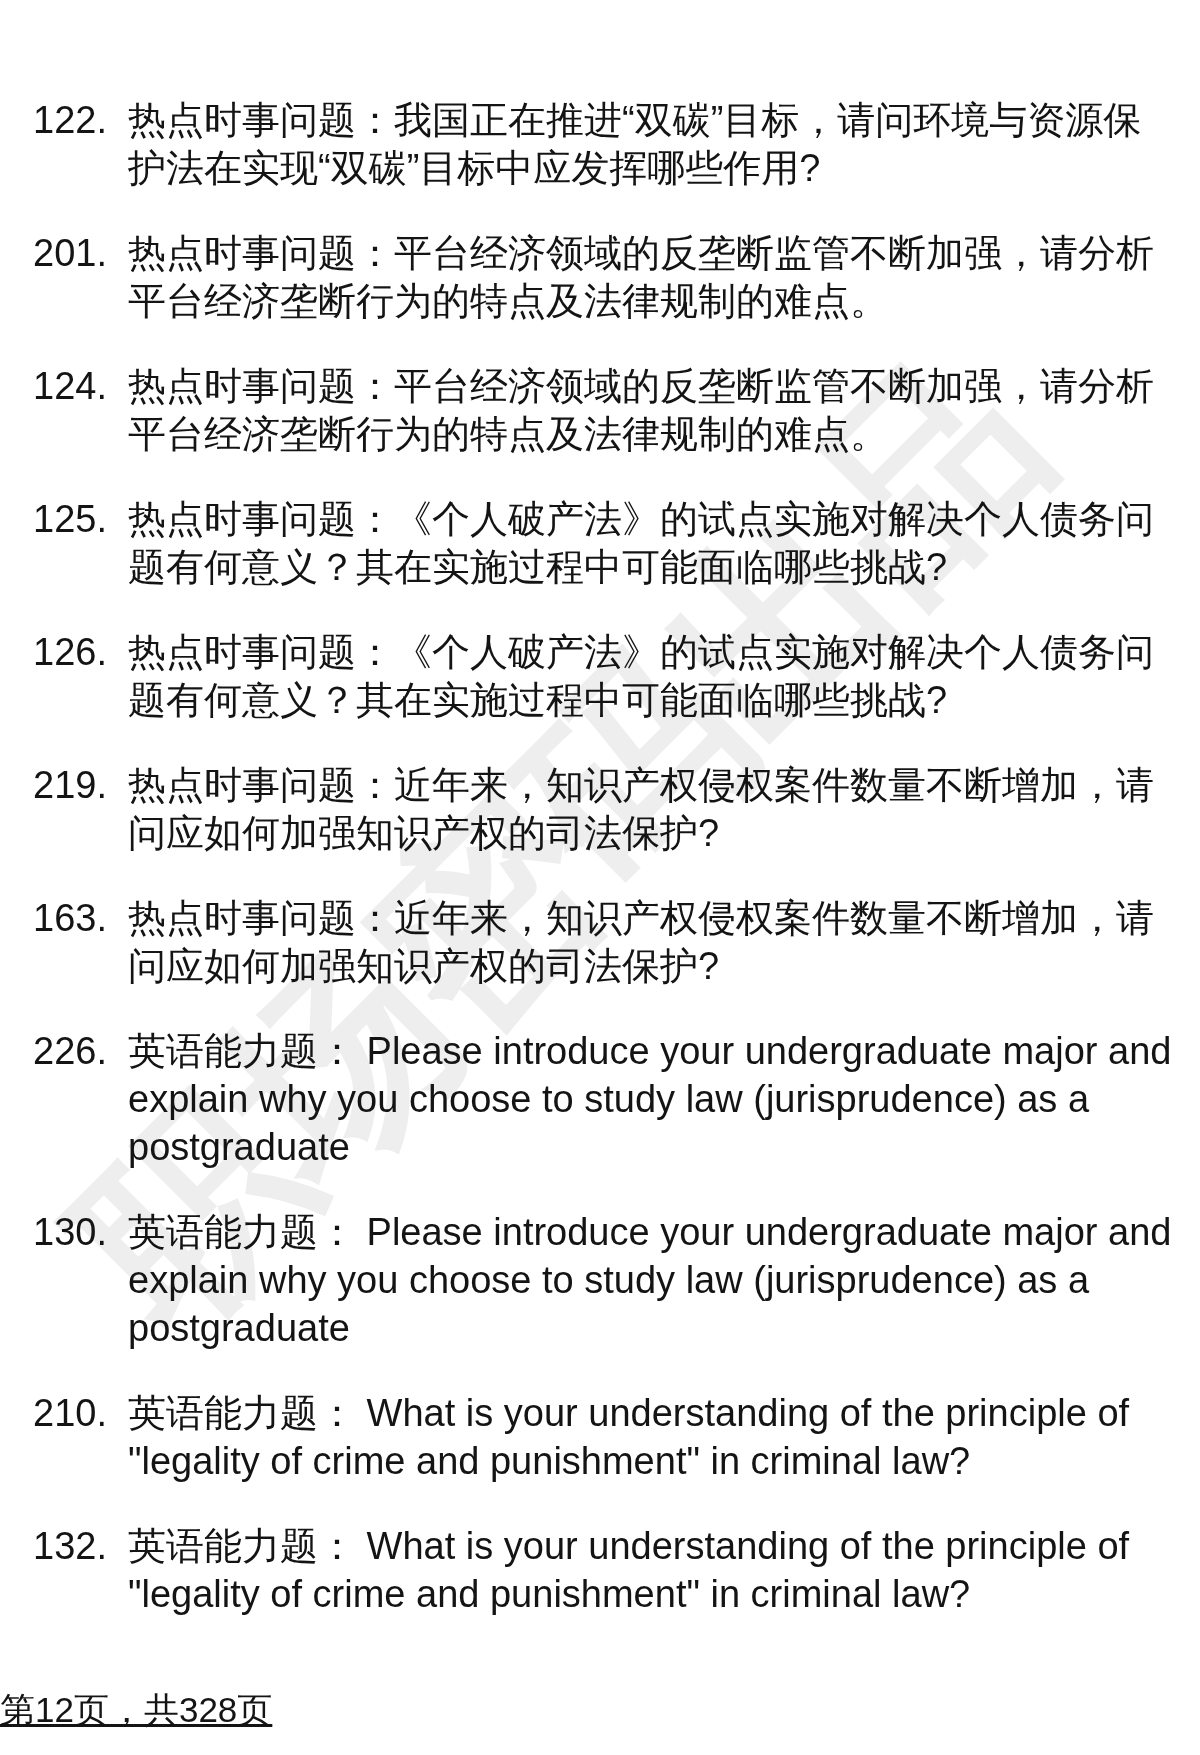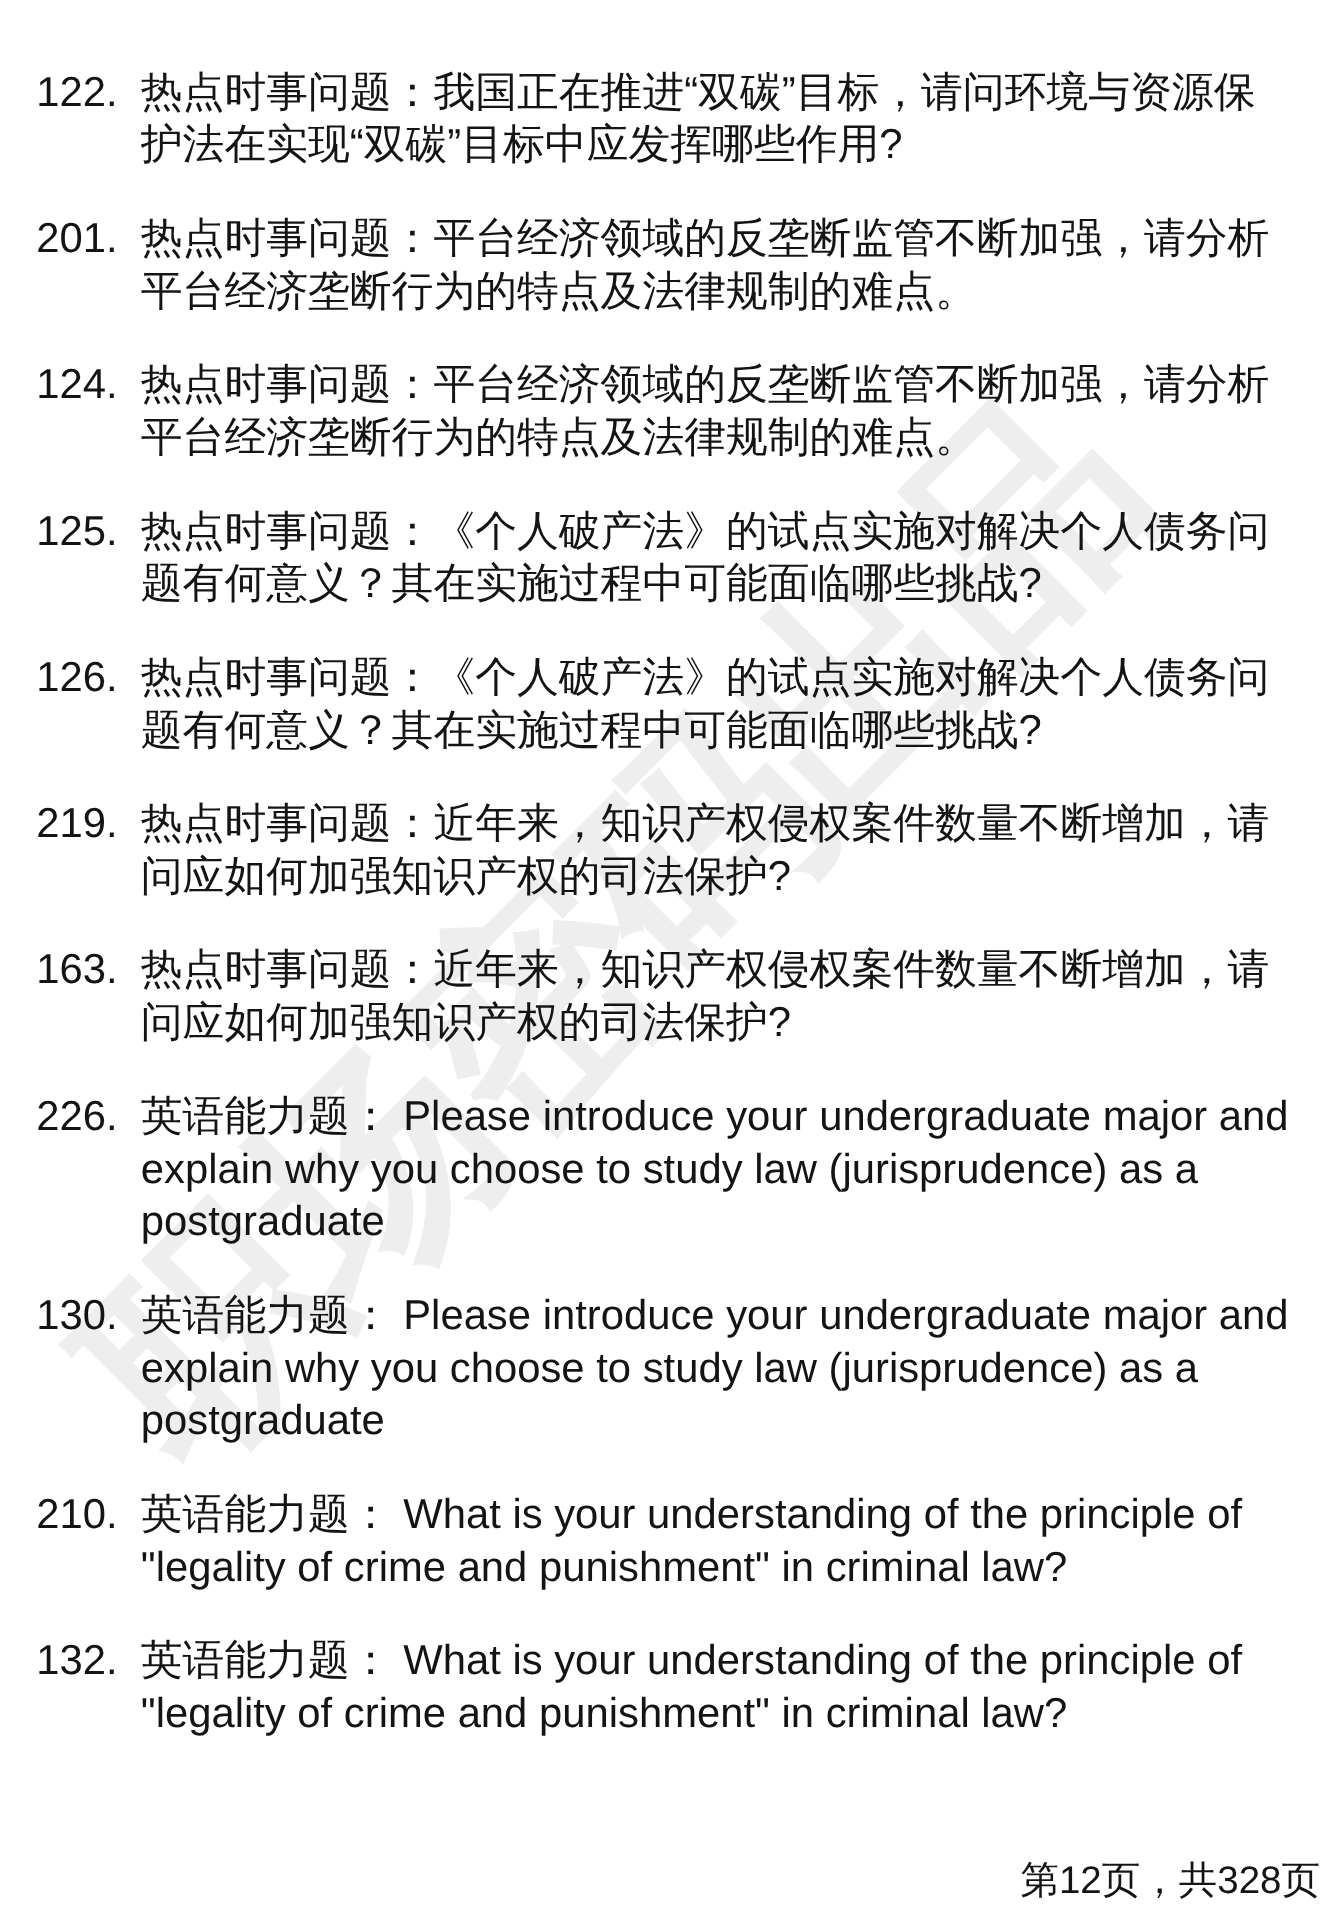--- a/index.html
+++ b/index.html
@@ -21,21 +21,21 @@
     font-weight: 700;
     letter-spacing: -4px;
     color: #eeeeee;
     white-space: nowrap;
     z-index: 0;
     user-select: none;
   }
   .content {
     position: relative;
     z-index: 1;
-    padding: 60px 27px 0 33px;
+    padding: 96px 27px 0 33px;
   }
   .question {
     display: flex;
     align-items: flex-start;
     font-size: 38px;
     line-height: 48px;
     margin-bottom: 37px;
   }
   .q-num {
     flex: 0 0 95px;
@@ -43,24 +43,25 @@
   }
   .q-text {
     flex: 1 1 auto;
     max-width: 1045px;
   }
   .footer {
     position: absolute;
     left: 0;
     right: 0;
     top: 1686px;
-    text-align: right;
+    text-align: left;
     font-size: 35px;
     line-height: 48px;
     z-index: 1;
+    text-decoration: underline;
   }
 </style>
 </head>
 <body>
 
 <div class="watermark">职场密码出品</div>
 
 <div class="content">
 
   <div class="question">

